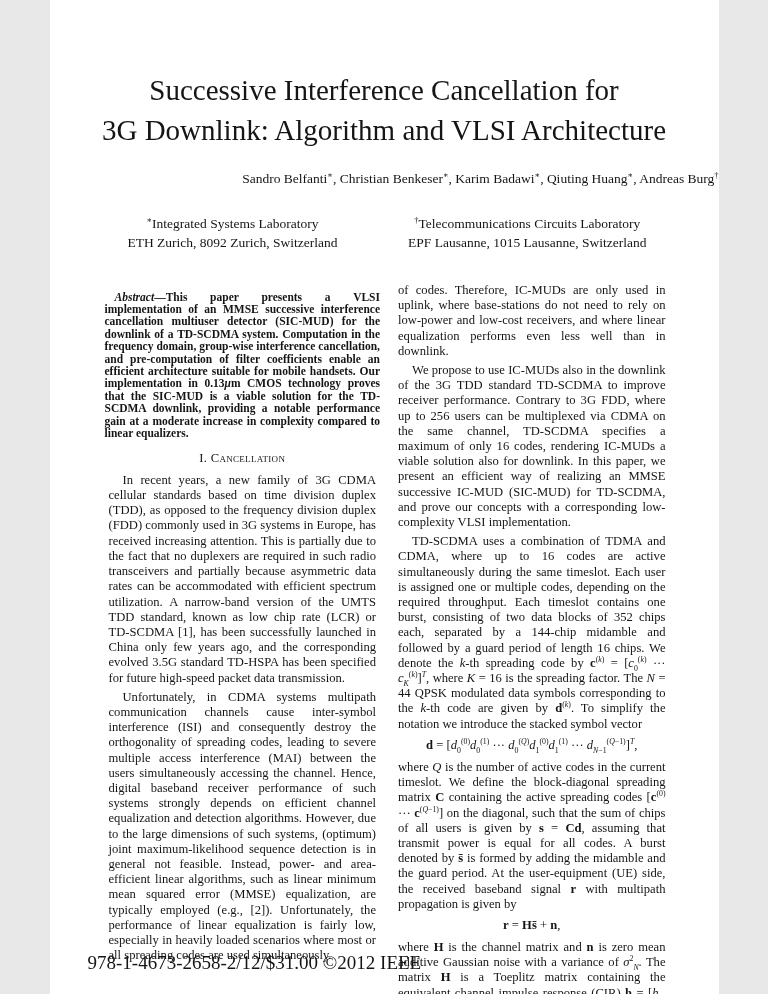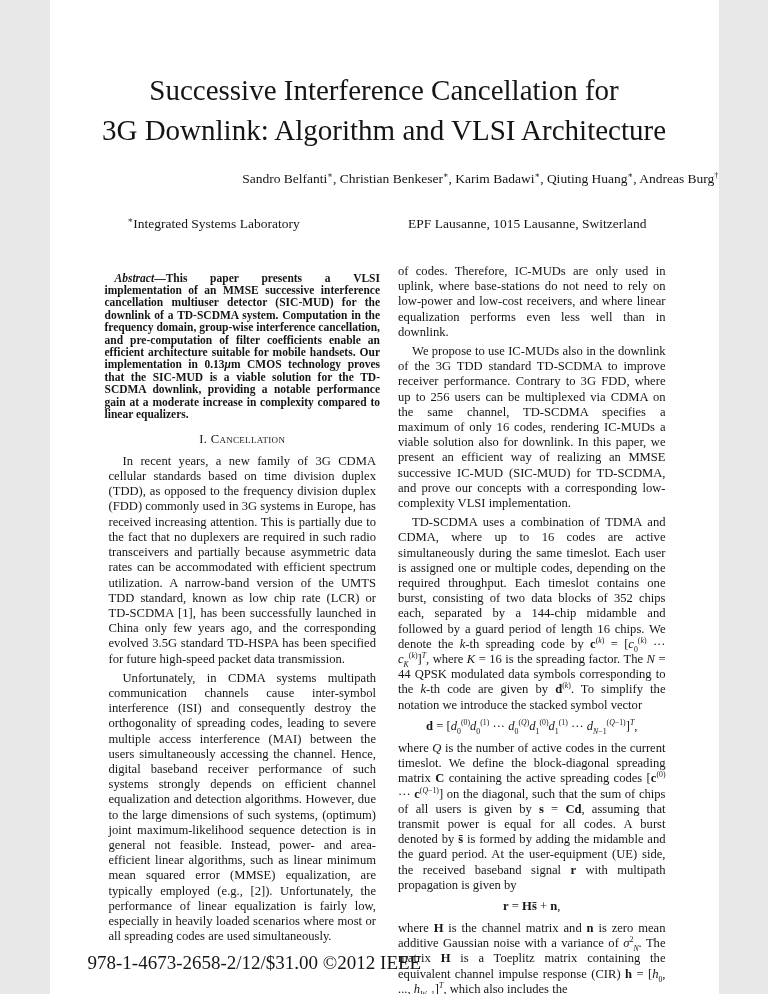--- a/index.html
+++ b/index.html
@@ -87,22 +87,24 @@
   <div class="title">
     <div>Successive Interference Cancellation for</div>
     <div>3G Downlink: Algorithm and VLSI Architecture</div>
   </div>
 
   <div class="authors">Sandro Belfanti<sup>∗</sup>, Christian Benkeser<sup>∗</sup>, Karim Badawi<sup>∗</sup>, Qiuting Huang<sup>∗</sup>, Andreas Burg<sup>†</sup></div>
 
   <div class="affiliations">
     <div class="affil">
       <div><sup>∗</sup>Integrated Systems Laboratory</div>
+      <div>ETH Zurich, 8092 Zurich, Switzerland</div>
     </div>
     <div class="affil">
+      <div><sup>†</sup>Telecommunications Circuits Laboratory</div>
       <div>EPF Lausanne, 1015 Lausanne, Switzerland</div>
     </div>
   </div>
 
   <div class="columns">
 
     <div class="col">
       <p class="abstract"><i>Abstract</i>—This paper presents a VLSI implementation of an MMSE successive interference cancellation multiuser detector (SIC-MUD) for the downlink of a TD-SCDMA system. Computation in the frequency domain, group-wise interference cancellation, and pre-computation of filter coefficients enable an efficient architecture suitable for mobile handsets. Our implementation in 0.13<i>μ</i>m CMOS technology proves that the SIC-MUD is a viable solution for the TD-SCDMA downlink, providing a notable performance gain at a moderate increase in complexity compared to linear equalizers.</p>
       <div class="sec-heading">I. Cancellation</div>
       <p class="para">In recent years, a new family of 3G CDMA cellular standards based on time division duplex (TDD), as opposed to the frequency division duplex (FDD) commonly used in 3G systems in Europe, has received increasing attention. This is partially due to the fact that no duplexers are required in such radio transceivers and partially because asymmetric data rates can be accommodated with efficient spectrum utilization. A narrow-band version of the UMTS TDD standard, known as low chip rate (LCR) or TD-SCDMA [1], has been successfully launched in China only few years ago, and the corresponding evolved 3.5G standard TD-HSPA has been specified for future high-speed packet data transmission.</p>

